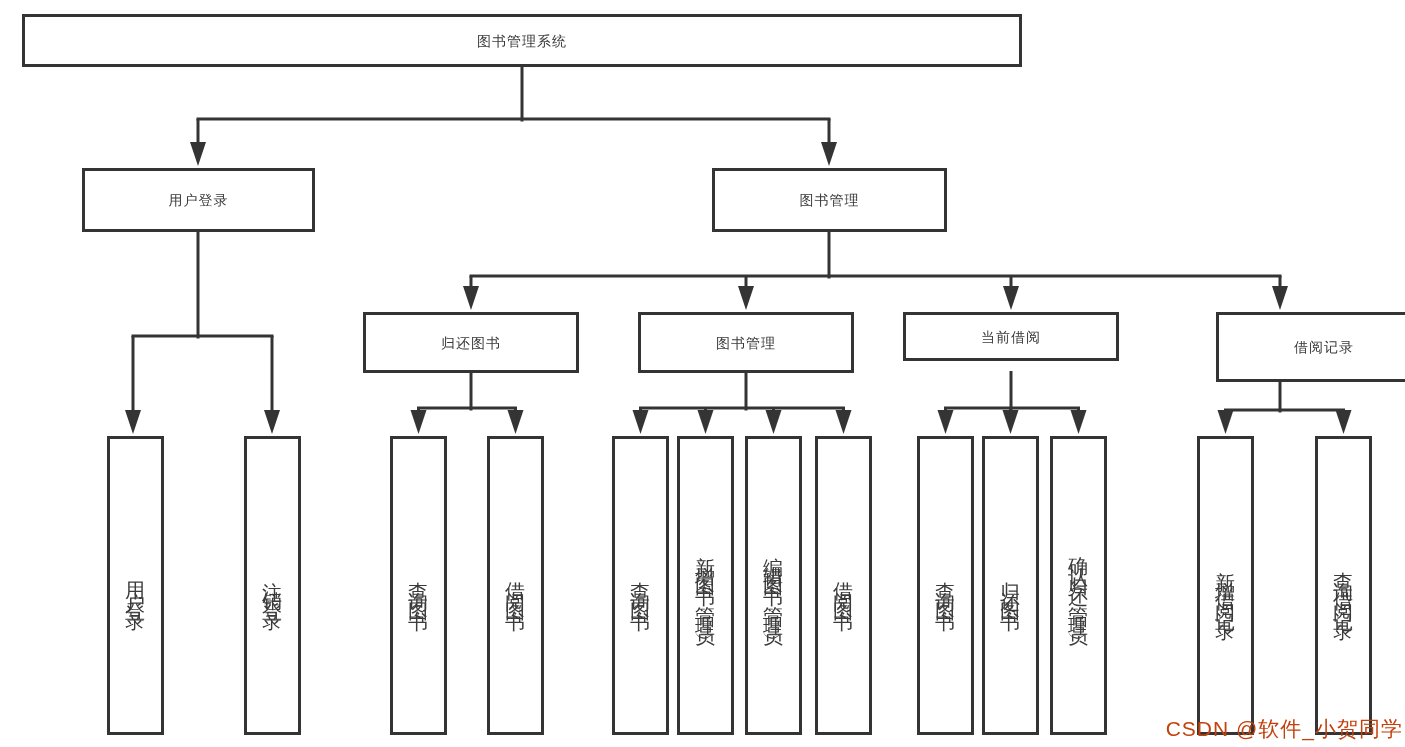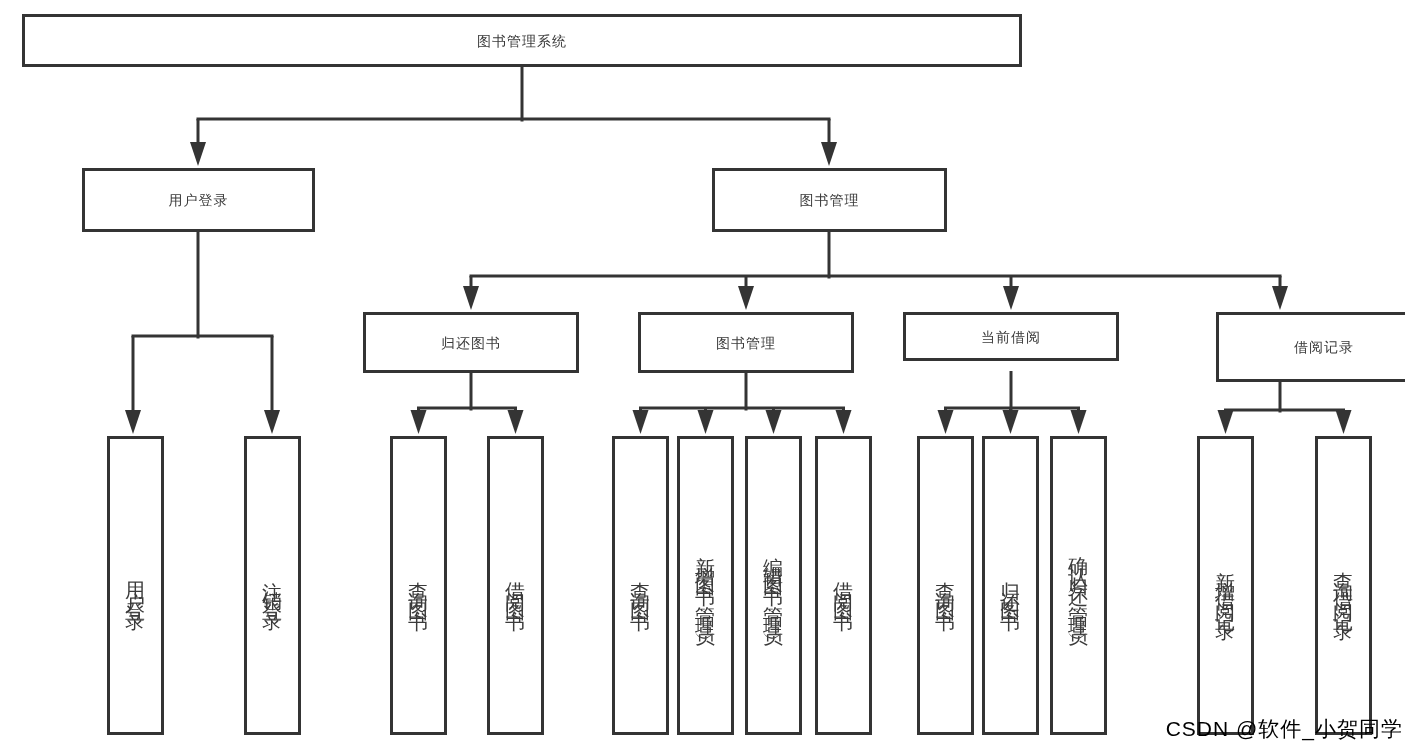--- a/index.html
+++ b/index.html
@@ -31,21 +31,21 @@
     writing-mode:vertical-rl;
     letter-spacing:10px;
     font-size:20px;
     padding:4px 0;
   }
   .watermark{
     position:absolute;
     right:2px;
     bottom:4px;
     font-size:21px;
-    color:#000000;
+    color:#c2410c;
     letter-spacing:1px;
     white-space:nowrap;
   }
 </style>
 </head>
 <body>
 
 <div class="canvas">
 
   <svg class="wires" width="1405" height="747">

